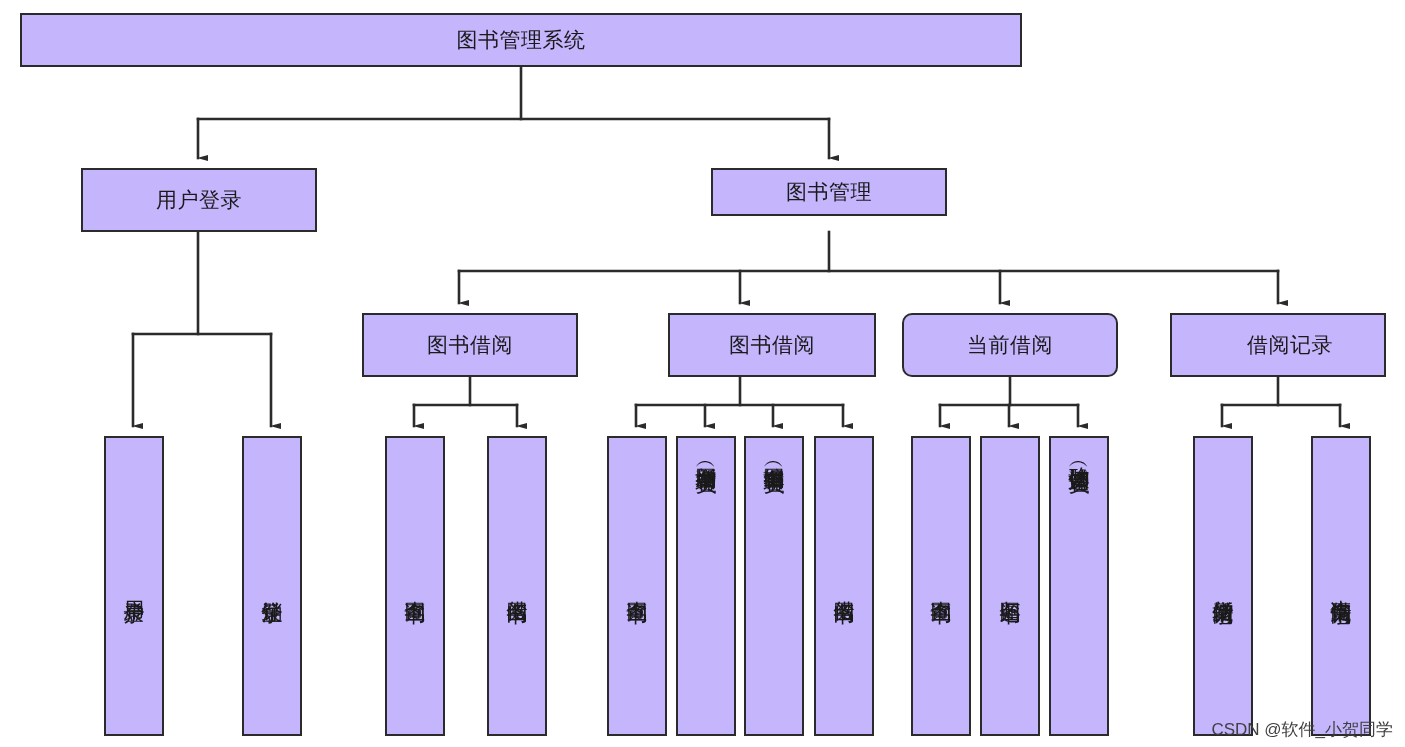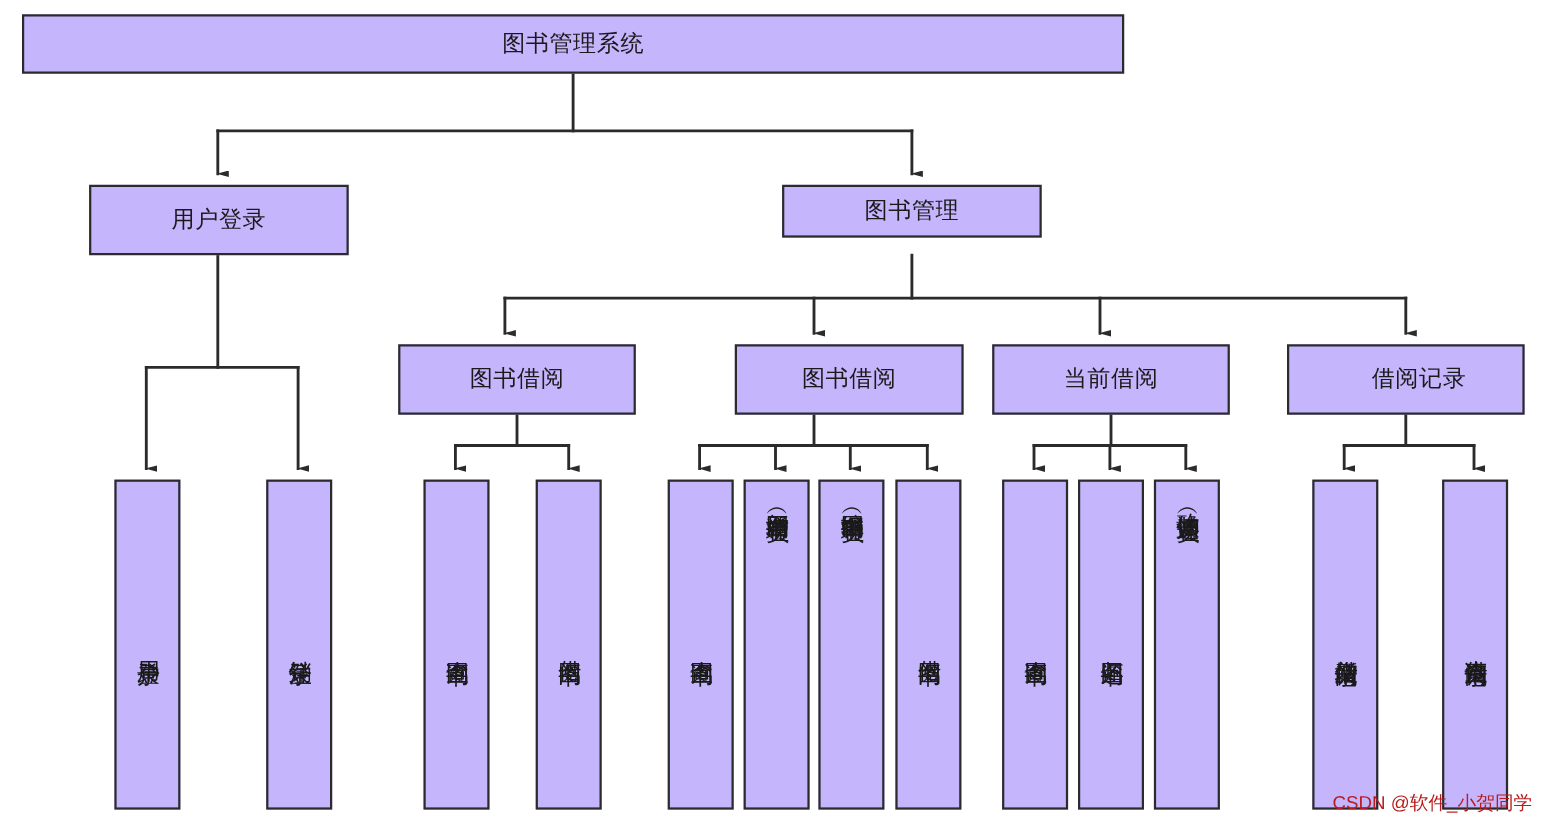--- a/index.html
+++ b/index.html
@@ -60,21 +60,21 @@
     font-size: 21px;
     line-height: 1.52;
     letter-spacing: 1px;
     white-space: nowrap;
   }
   #watermark {
     position: absolute;
     right: 12px;
     bottom: 6px;
     font-size: 17px;
-    color: #b91c1c;
+    color: #404040;
     white-space: nowrap;
     z-index: 5;
     font-family: "Liberation Sans", "DejaVu Sans", sans-serif;
   }
 </style>
 </head>
 <body>
 
 <div id="diagram-root">
 
@@ -141,21 +141,21 @@
   </div>
 
   <div class="node" style="left:362px; top:313px; width:216px; height:64px;">
     <span class="node-label">图书借阅</span>
   </div>
 
   <div class="node" style="left:668px; top:313px; width:208px; height:64px;">
     <span class="node-label">图书借阅</span>
   </div>
 
-  <div class="node" style="left:902px; top:313px; width:216px; height:64px;">
+  <div class="node" style="left:902px; top:313px; width:216px; height:64px;border-radius:10px;">
     <span class="node-label">当前借阅</span>
   </div>
 
   <div class="node" style="left:1170px; top:313px; width:216px; height:64px;padding-left:24px;">
     <span class="node-label">借阅记录</span>
   </div>
 
   <div class="node leaf centered" style="left:104px; top:436px; width:60px; height:300px;">
     <span class="node-label">用户登录</span>
   </div>

